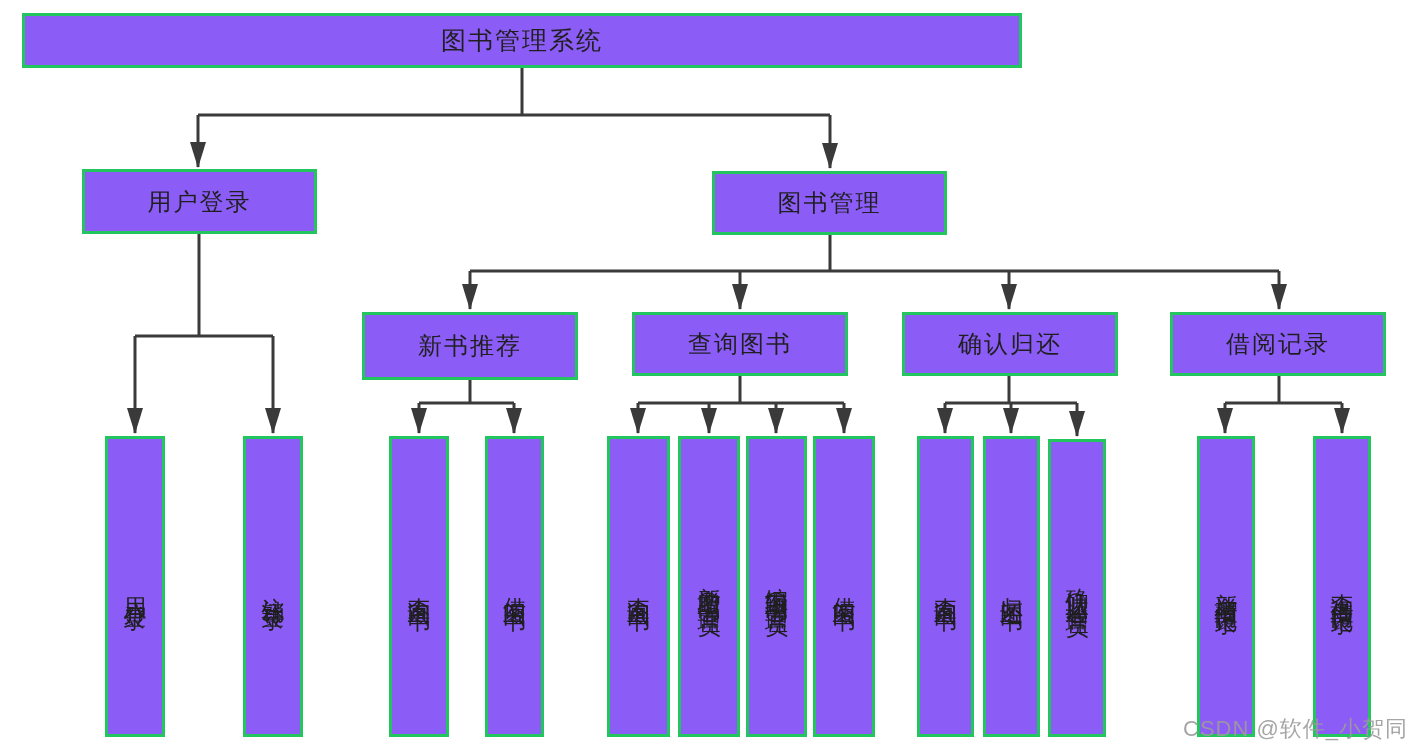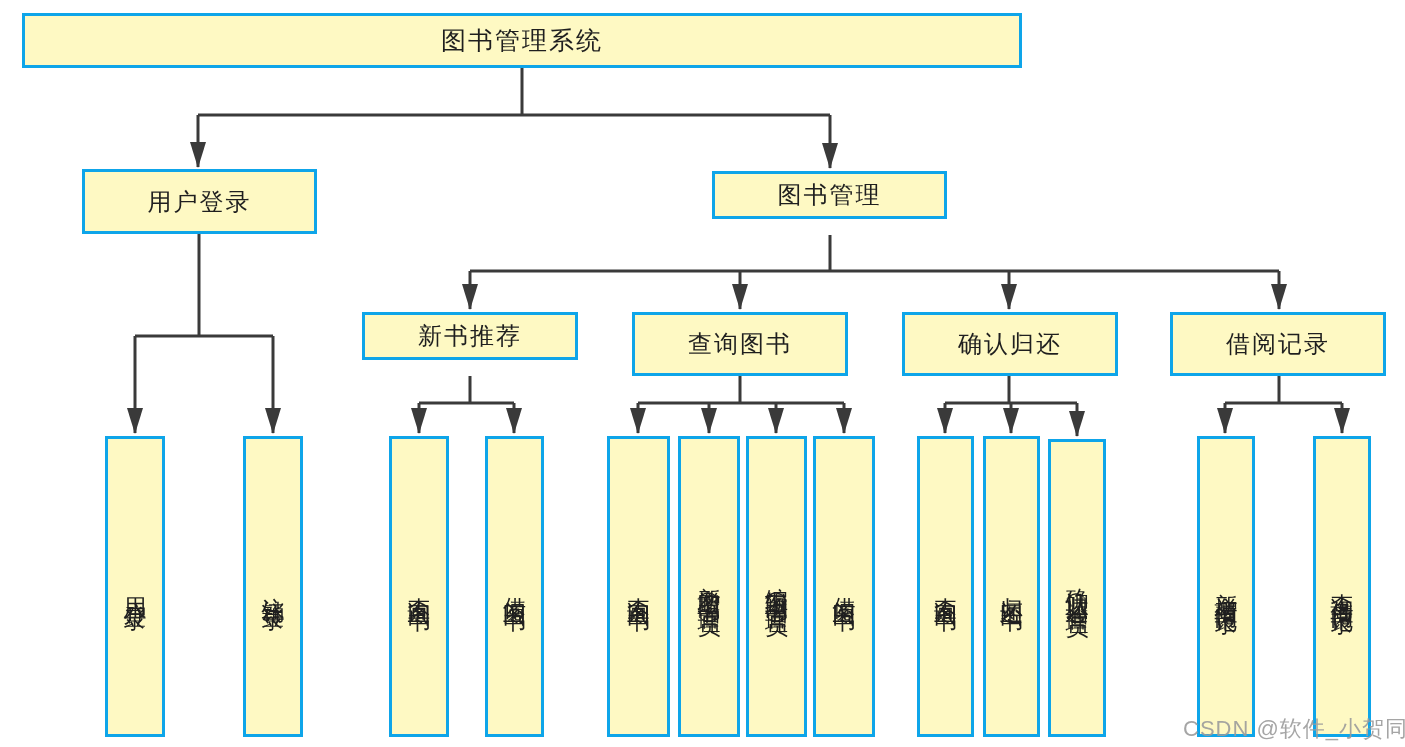--- a/index.html
+++ b/index.html
@@ -13,22 +13,22 @@
     overflow: hidden;
   }
   .connectors {
     position: absolute;
     left: 0; top: 0;
     width: 1405px; height: 747px;
     z-index: 1;
   }
   .node {
     position: absolute;
-    background: #fef9c3;
-    border: 3px solid #0ea5e9;
+    background: #8b5cf6;
+    border: 3px solid #22c55e;
     display: flex;
     align-items: center;
     justify-content: center;
     color: #1f1f1f;
     z-index: 2;
   }
   .node.h { font-size: 24px; letter-spacing: 2px; }
   .node.root { font-size: 25px; }
   .node.v {
     writing-mode: vertical-lr;
@@ -97,25 +97,25 @@
     </g>
   </svg>
 
   <div class="node h root" style="left:22px; top:13px; width:1000px; height:55px;">
     <span>图书管理系统</span>
   </div>
 
   <div class="node h" style="left:82px; top:169px; width:235px; height:65px;">
     <span>用户登录</span>
   </div>
-  <div class="node h" style="left:712px; top:171px; width:235px; height:48px;">
+  <div class="node h" style="left:712px; top:171px; width:235px; height:64px;">
     <span>图书管理</span>
   </div>
 
-  <div class="node h" style="left:362px; top:312px; width:216px; height:48px;">
+  <div class="node h" style="left:362px; top:312px; width:216px; height:68px;">
     <span>新书推荐</span>
   </div>
   <div class="node h" style="left:632px; top:312px; width:216px; height:64px;">
     <span>查询图书</span>
   </div>
   <div class="node h" style="left:902px; top:312px; width:216px; height:64px;">
     <span>确认归还</span>
   </div>
   <div class="node h" style="left:1170px; top:312px; width:216px; height:64px;">
     <span>借阅记录</span>

